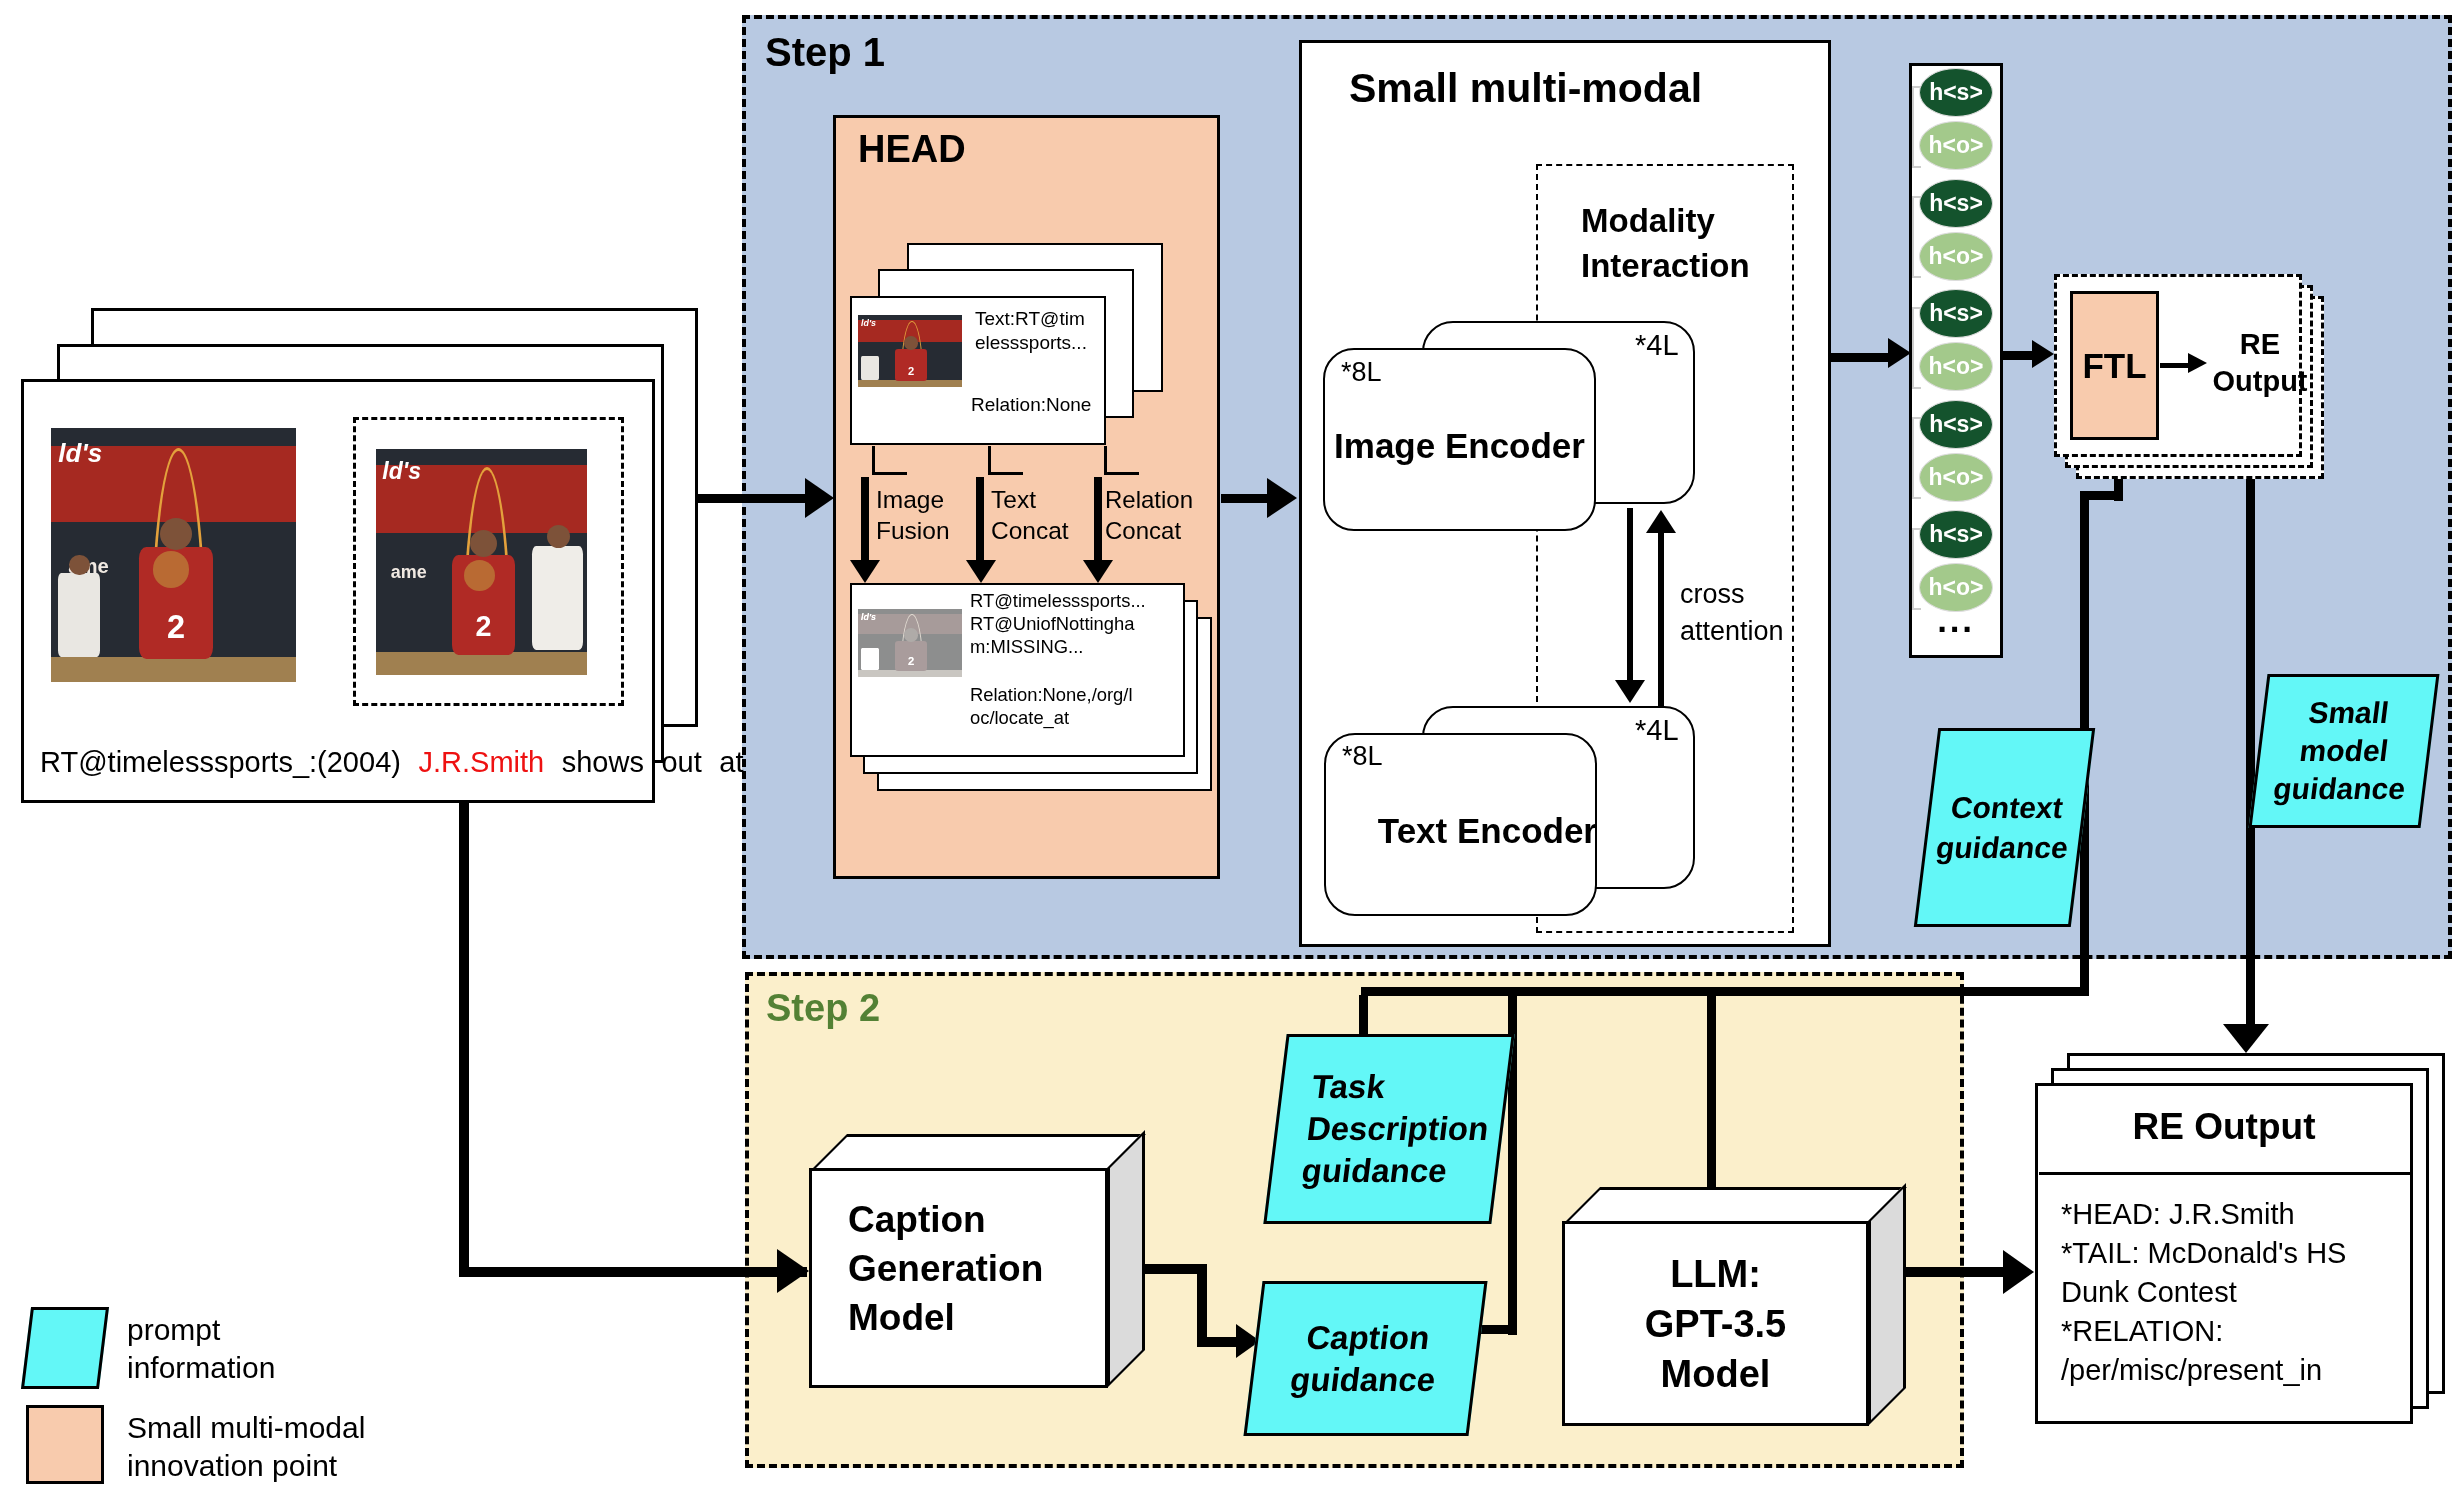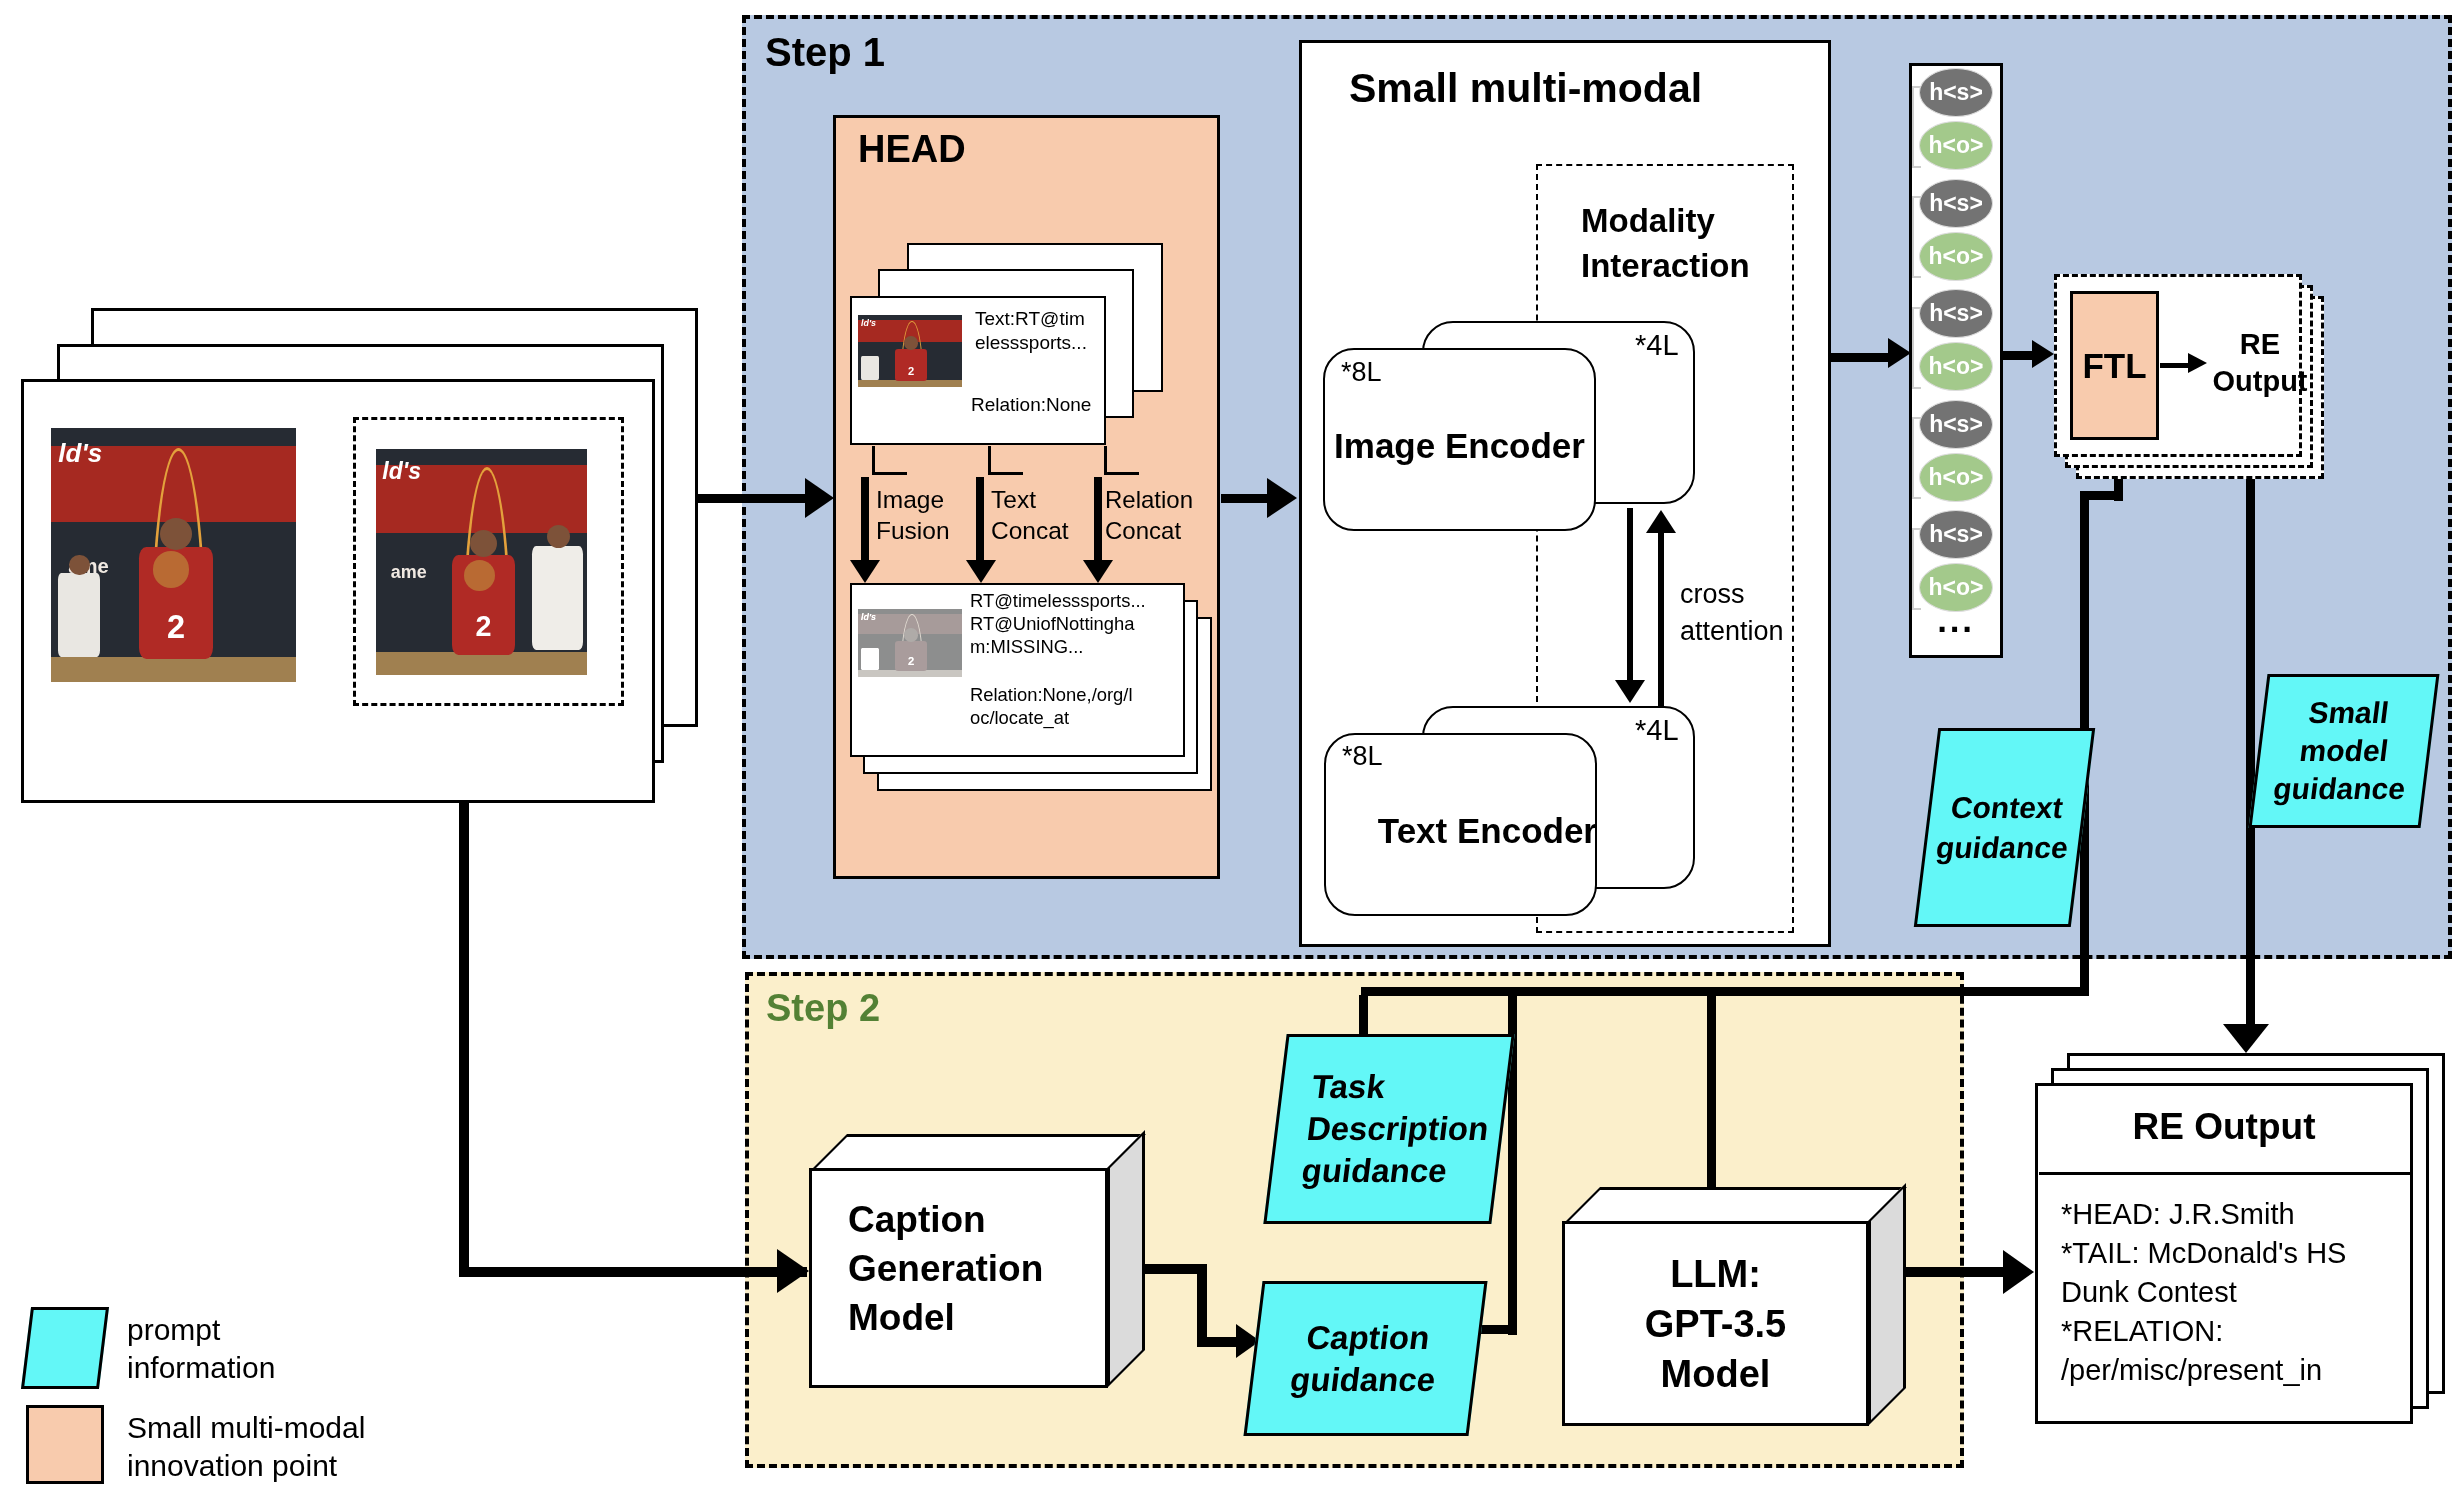--- a/index.html
+++ b/index.html
@@ -9,21 +9,21 @@
   .b{font-weight:bold}
   .ln{position:absolute;background:#000}
   .ar{position:absolute;width:0;height:0}
   .card{position:absolute;background:#fff;border:3.4px solid #000;box-sizing:border-box}
   .b4{border-width:2.7px}
   .dashed{border-style:dashed}
   .stepbox{position:absolute;border:4.8px dashed #000;box-sizing:border-box}
   .para{position:absolute;border:3.4px solid #000;background:#63F7F7;transform:skewX(-7deg);box-sizing:border-box;display:flex;align-items:center;justify-content:center;text-align:center}
   .para .t2{white-space:pre-line;font-weight:bold}
   .oval{position:absolute;width:74px;height:49px;border-radius:50%;display:flex;align-items:center;justify-content:center;color:#fff;font-weight:bold;font-size:23px;border:1.4px solid #dcdcdc;box-sizing:border-box}
-  .ov-y{background:#737373}
+  .ov-y{background:#14532d}
   .ov-g{background:#A3C98B}
   .bracket{position:absolute;width:8.9px;height:82px;border-left:2px solid #cccccc;border-top:2px solid #cccccc;border-bottom:2px solid #cccccc;box-sizing:border-box}
   .f3top{position:absolute;background:#fff;border:3.4px solid #000;transform:skewX(-45deg);transform-origin:left bottom;box-sizing:border-box}
   .f3side{position:absolute;background:#DBDBDB;border:3.4px solid #000;transform:skewY(-45deg);transform-origin:left top;box-sizing:border-box}
   .enc{position:absolute;background:#fff;border:2.7px solid #000;border-radius:31px;box-sizing:border-box}
   
   .photo{position:absolute;background:#262b33;overflow:hidden}
   .photo>div{position:absolute}
   .photo .banner{left:0;right:0;top:7%;height:30%;background:#a62921}
   .photo .btx1{left:3%;top:4%;color:#fff;font-weight:bold;font-style:italic;font-size:1em}
@@ -96,20 +96,25 @@
     <div class="arch"></div>
     <div class="floor"></div>
     <div class="jersey"></div>
     <div class="head"></div>
     <div class="ball"></div>
     <div class="num">2</div>
     <div class="rperson"></div>
     <div class="rhead"></div>
   </div>
   <div class="t" style="left:40px;top:702px;width:595px;font-size:29px;line-height:40px">
+    <div style="word-spacing:9.5px;white-space:nowrap">
+      <span>RT@timelesssports_:(2004)</span>
+      <span class="b" style="color:#EE1111;font-weight:normal">J.R.Smith</span>
+      <span>shows out at</span>
+    </div>
   </div>
 
   <div class="card" style="left:833px;top:115px;width:387px;height:764px;background:#F8CBAD"></div>
   <div class="t b" style="left:858px;top:128px;font-size:38px">HEAD</div>
   <div class="card b4" style="left:907px;top:243px;width:256px;height:149px"></div>
   <div class="card b4" style="left:878px;top:269px;width:256px;height:149px"></div>
   <div class="card b4" style="left:850px;top:296px;width:256px;height:149px"></div>
   <div class="photo" style="left:858px;top:315px;width:104px;height:72px;font-size:8.9px">
     <div class="banner"></div>
     <div class="btx1">ld's</div>

